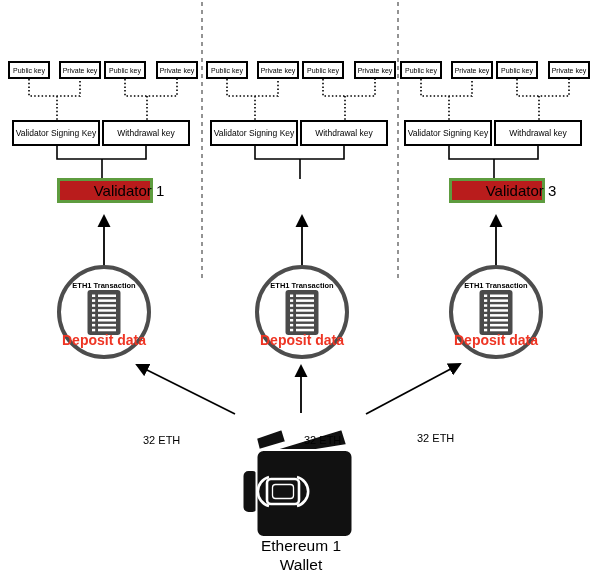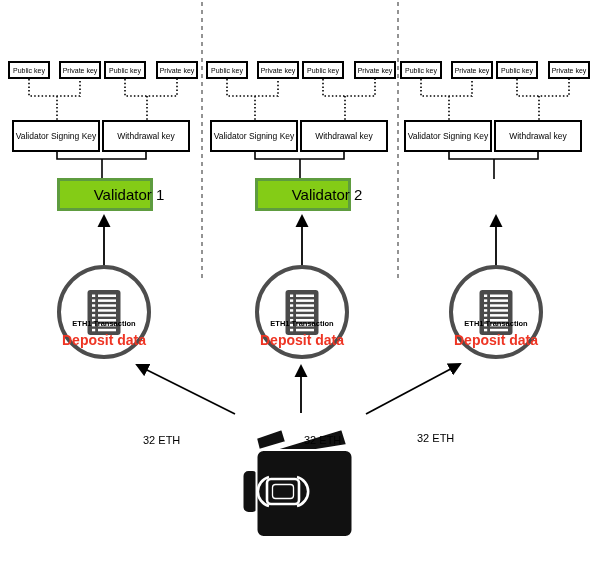--- a/index.html
+++ b/index.html
@@ -9,34 +9,34 @@
   }
   .stage svg { position:absolute; left:0; top:0; }
   .col { position:absolute; top:0; width:198px; height:420px; }
   .kbox {
     position:absolute; top:61px; width:42px; height:18px; box-sizing:border-box;
     border:2px solid #000; background:#fff; display:flex; align-items:center;
     justify-content:center; font-size:7px; white-space:nowrap;
   }
   .k1{left:8px;} .k2{left:59px;} .k3{left:104px;} .k4{left:156px;}
   .bigkey {
-    position:absolute; top:120px; height:32px; box-sizing:border-box;
+    position:absolute; top:120px; height:26px; box-sizing:border-box;
     border:2px solid #000; background:#fff; display:flex; align-items:center;
     justify-content:center; font-size:8.5px; white-space:nowrap;
   }
   .vsk{left:12px; width:88px;} .wk{left:102px; width:88px;text-align:right;}
   .validator {
-    position:absolute; left:57px; top:178px; width:96px; height:33px;
+    position:absolute; left:57px; top:178px; width:96px; height:25px;
     box-sizing:border-box; border:3px solid var(--accent_green,#5e9c3f);
-    background:#84cc16; display:flex; align-items:center; justify-content:center;
+    background:#b91c1c; display:flex; align-items:center; justify-content:center;
     font-size:15px; white-space:nowrap;padding-left:48px;
   }
   .circ-title {
     position:absolute; left:60px; top:281px; width:88px; text-align:center;
-    font-size:7.5px; font-weight:bold; white-space:nowrap;margin-top:38px;
+    font-size:7.5px; font-weight:bold; white-space:nowrap;
   }
   .circ-caption {
     position:absolute; left:60px; top:332px; width:88px; text-align:center;
     font-size:14px; font-weight:bold; color:var(--accent_red,#ee3524);
     white-space:nowrap;
   }
   .eth-label {
     position:absolute; width:52px; font-size:11px; white-space:nowrap;margin-top:44px;
   }
   .wallet-label {
@@ -128,34 +128,38 @@
     <div class="circ-caption">Deposit data</div>
   </div>
 
   <div class="col" style="left:198px">
     <div class="kbox k1">Public key</div>
     <div class="kbox k2">Private key</div>
     <div class="kbox k3">Public key</div>
     <div class="kbox k4">Private key</div>
     <div class="bigkey vsk">Validator Signing Key</div>
     <div class="bigkey wk">Withdrawal key</div>
-    <div class="validator">Validator 2</div>
     <div class="circ-title">ETH1 Transaction</div>
     <div class="circ-caption">Deposit data</div>
   </div>
 
   <div class="col" style="left:392px">
     <div class="kbox k1">Public key</div>
     <div class="kbox k2">Private key</div>
     <div class="kbox k3">Public key</div>
     <div class="kbox k4">Private key</div>
     <div class="bigkey vsk">Validator Signing Key</div>
     <div class="bigkey wk">Withdrawal key</div>
+    <div class="validator">Validator 3</div>
     <div class="circ-title">ETH1 Transaction</div>
     <div class="circ-caption">Deposit data</div>
   </div>
 
   <div class="eth-label" style="left:143px; top:390px;">32 ETH</div>
   <div class="eth-label" style="left:304px; top:390px;">32 ETH</div>
   <div class="eth-label" style="left:417px; top:388px;">32 ETH</div>
 
+  <div class="wallet-label">
+    <div>Ethereum 1</div>
+    <div>Wallet</div>
+  </div>
 
 </div>
 
 </body></html>

